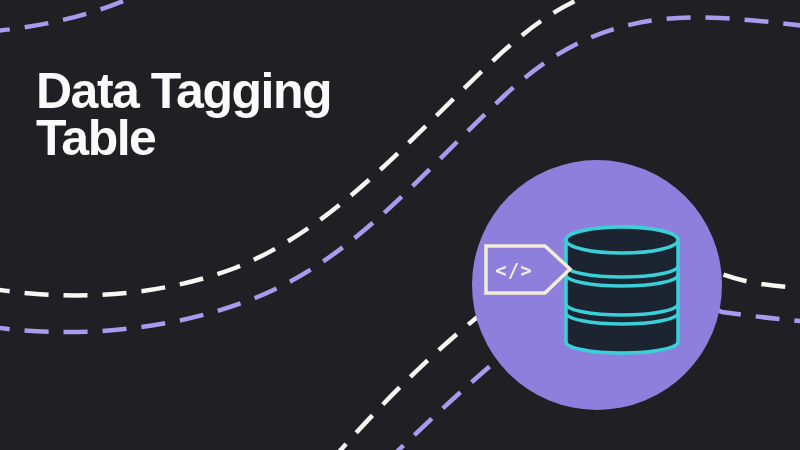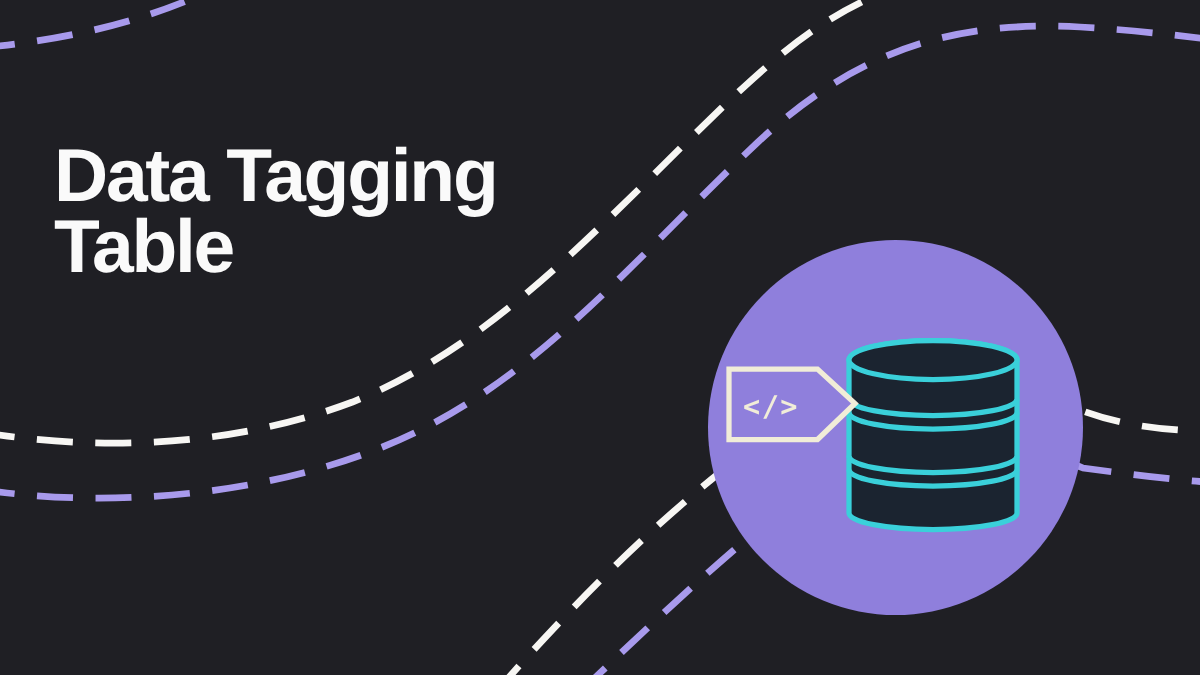--- a/index.html
+++ b/index.html
@@ -6,21 +6,21 @@
   .stage{
     position:relative;
     width:800px;height:450px;
     background:#1f1f24;
     overflow:hidden;
     font-family:"Liberation Sans", sans-serif;
   }
   .art{position:absolute;inset:0;display:block;}
   .title{
     position:absolute;
-    left:36px;top:94px;
+    left:36px;top:68px;
     color:#fafafa;
     font-size:50px;
     line-height:47px;
     font-weight:700;
     letter-spacing:-1.5px;
   }
   .curve{fill:none;stroke-width:4.5;stroke-linecap:butt;}
   .curve.purple{stroke:#a89aec;stroke-dasharray:24 15;}
   .curve.white{stroke:#f7f6f3;stroke-dasharray:24 15;}
   .db-shape{fill:#1b2430;stroke:#3ad0da;stroke-width:3.5;}

